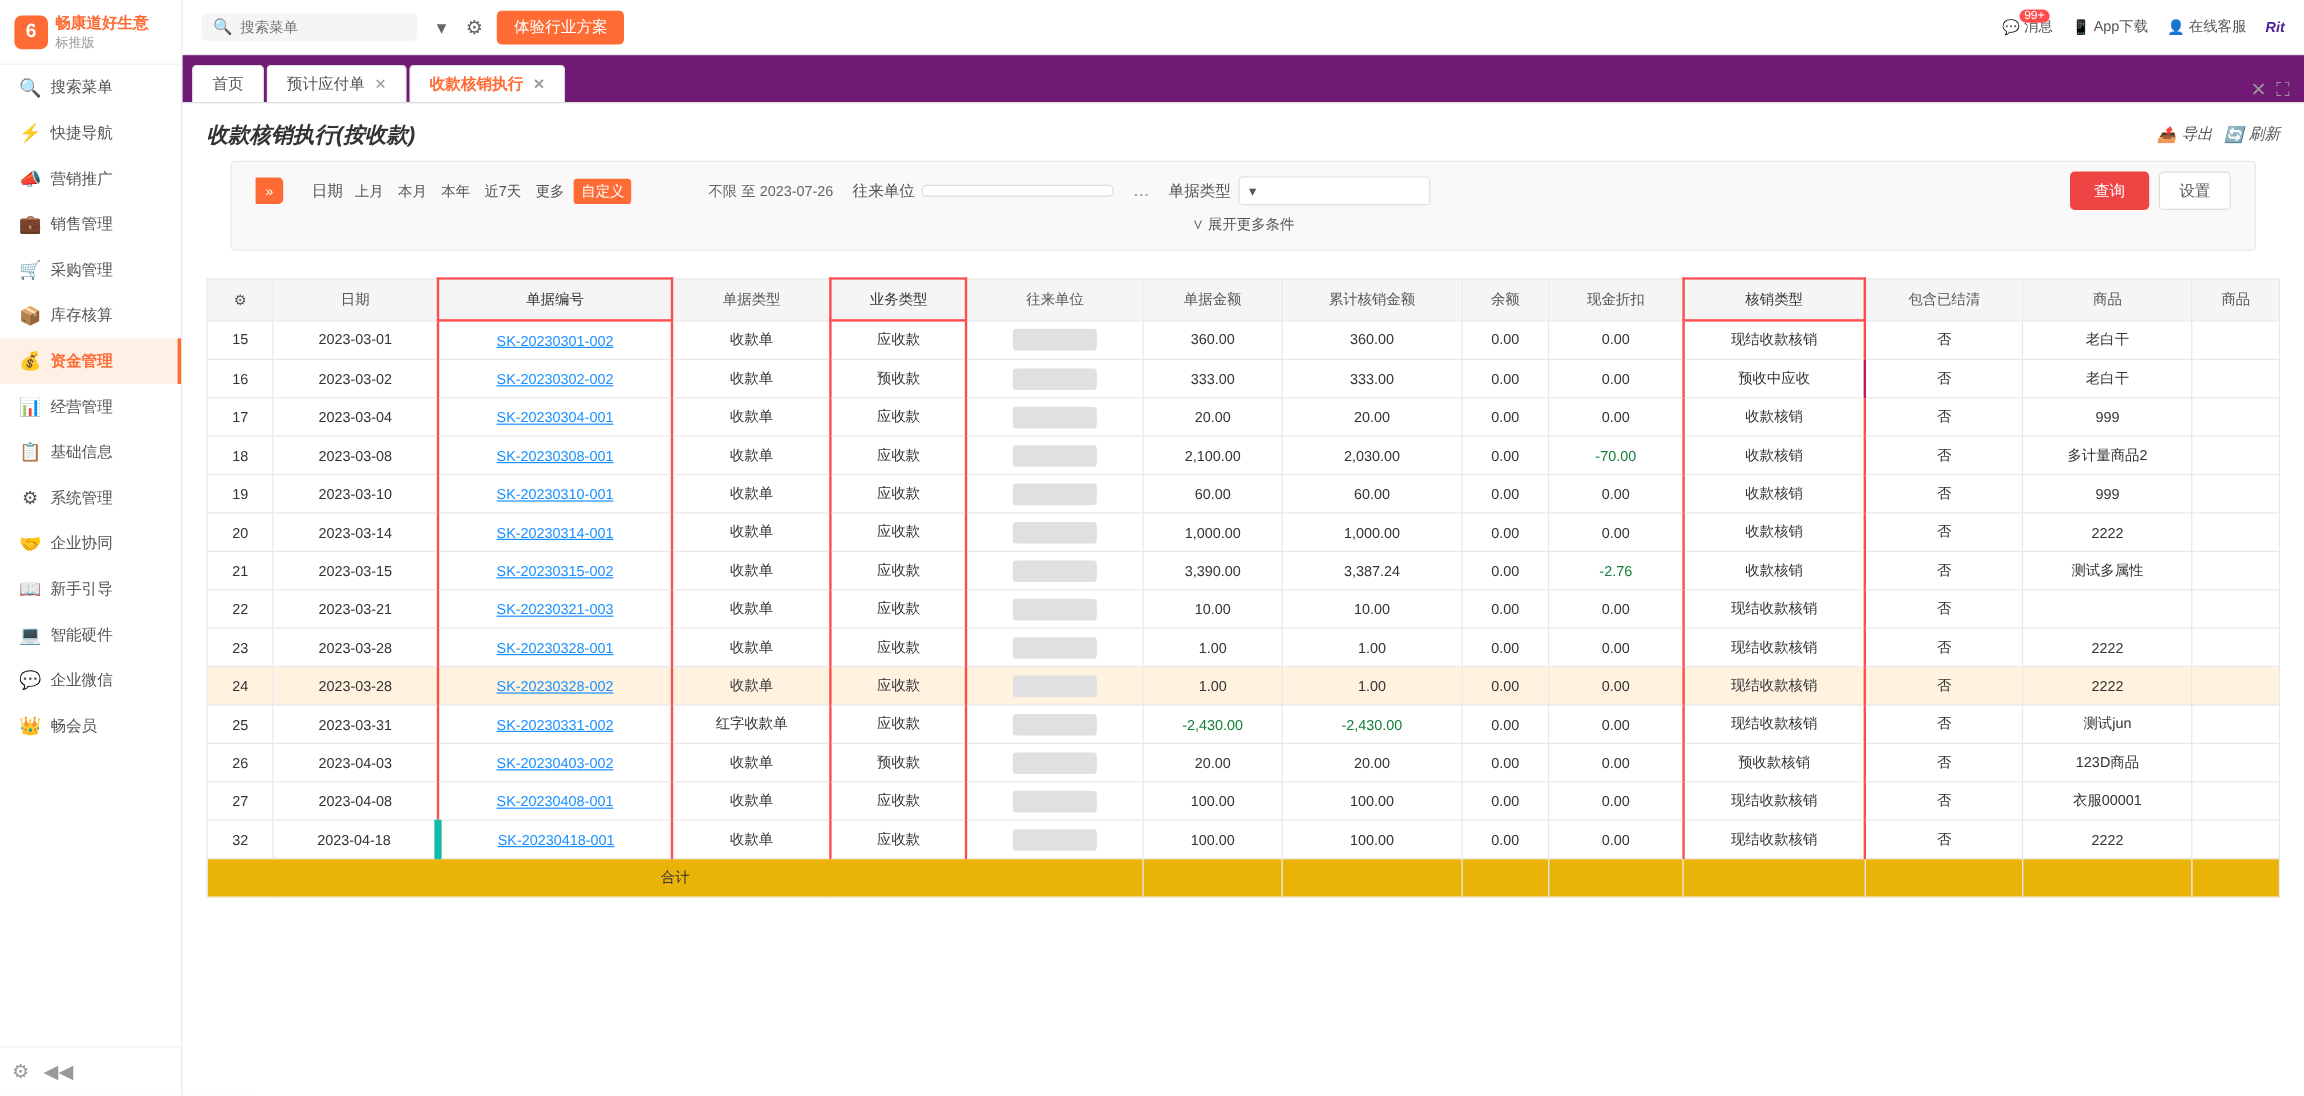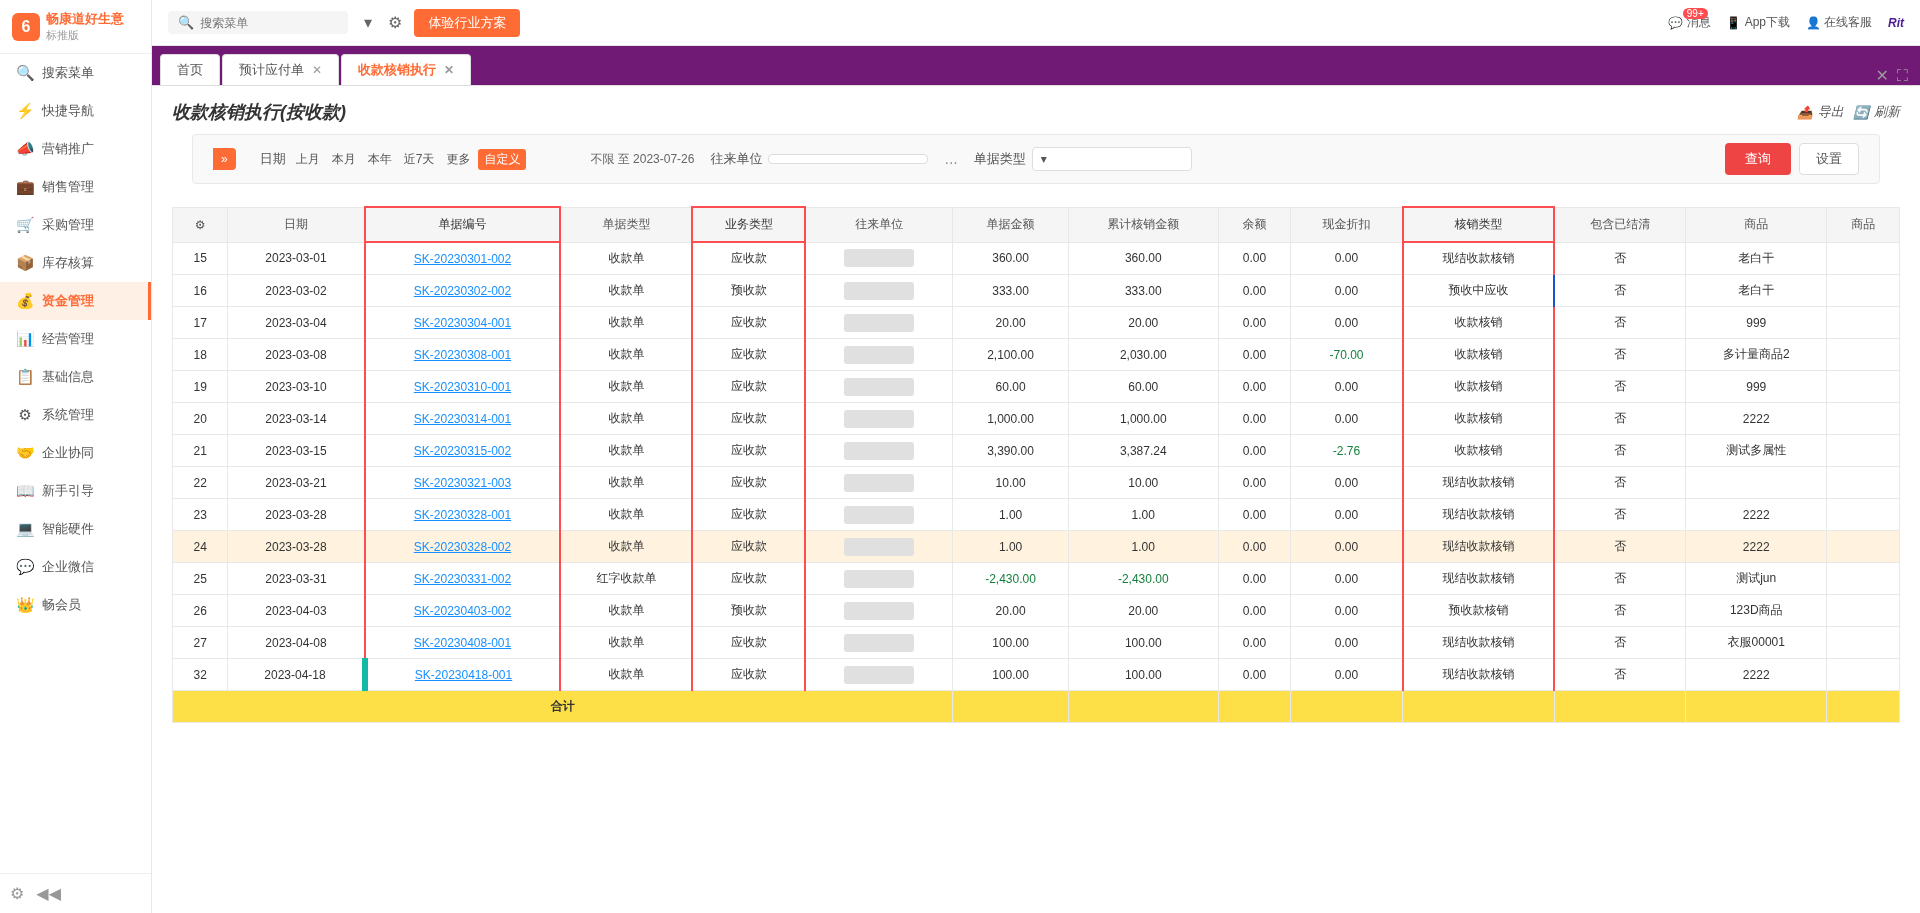--- a/index.html
+++ b/index.html
@@ -64,21 +64,21 @@
     .expand-more-bar { text-align: center; padding: 4px; color: #555; font-size: 12px; cursor: pointer; }
 
     
     .table-wrap { padding: 0 20px; overflow-x: auto; }
     table { width: 100%; border-collapse: collapse; font-size: 12px; }
     th { background: #f5f5f5; color: #555; font-weight: normal; padding: 8px 10px; border: 1px solid #e8e8e8; text-align: center; white-space: nowrap; }
     td { padding: 7px 10px; border: 1px solid #e8e8e8; text-align: center; white-space: nowrap; color: #333; }
     tr.highlighted td { background: #fff3e0; }
     .link-cell { color: #1890ff; cursor: pointer; text-decoration: underline; }
     .negative-val { color: #15803d; }
-    .footer-row td { font-weight: bold; background: #fde047; }
+    .footer-row td { font-weight: normal; background: #eab308; }
     .settings-icon-cell { cursor: pointer; }
   </style>
 </head>
 <body>
 
 <div class="sidebar">
   <div class="sidebar-logo">
     <div class="sidebar-logo-icon">6</div>
     <div>
       <div style="font-size:13px;font-weight:bold;color:#ff6b35;">畅康道好生意</div>
@@ -253,20 +253,23 @@
               <span>▾</span>
             </div>
           </div>
 
           <div style="margin-left:auto;display:flex;gap:8px;">
             <button class="filter-query-btn">查询</button>
             <button class="filter-settings-btn">设置</button>
           </div>
         </div>
 
+        <div class="expand-more-bar">
+          <span>∨ 展开更多条件</span>
+        </div>
       </div>
     </div>
 
     <div class="table-wrap">
       <table>
         <thead>
           <tr>
             <th class="settings-icon-cell">⚙</th>
             <th>日期</th>
             <th style="border: 2px solid #ff4d4f; color:#333;">
@@ -314,21 +317,21 @@
     <td style="border-left: 2px solid #ff4d4f; border-right: 2px solid #ff4d4f;">
       <span class="link-cell">SK-20230302-002</span>
     </td>
     <td>收款单</td>
     <td style="border-left: 2px solid #ff4d4f; border-right: 2px solid #ff4d4f;">预收款</td>
     <td><span style="background:#e0e0e0;color:#e0e0e0;border-radius:3px;padding:2px 18px;">████</span></td>
     <td>333.00</td>
     <td>333.00</td>
     <td>0.00</td>
     <td>0.00</td>
-    <td style="border-left: 2px solid #ff4d4f; border-right: 2px solid #1d4ed8;">预收中应收</td>
+    <td style="border-left: 2px solid #ff4d4f; border-right: 2px solid #be185d;">预收中应收</td>
     <td>否</td>
     <td>老白干</td>
     <td></td>
   </tr>
             <tr>
     <td>17</td>
     <td>2023-03-04</td>
     <td style="border-left: 2px solid #ff4d4f; border-right: 2px solid #ff4d4f;">
       <span class="link-cell">SK-20230304-001</span>
     </td>

